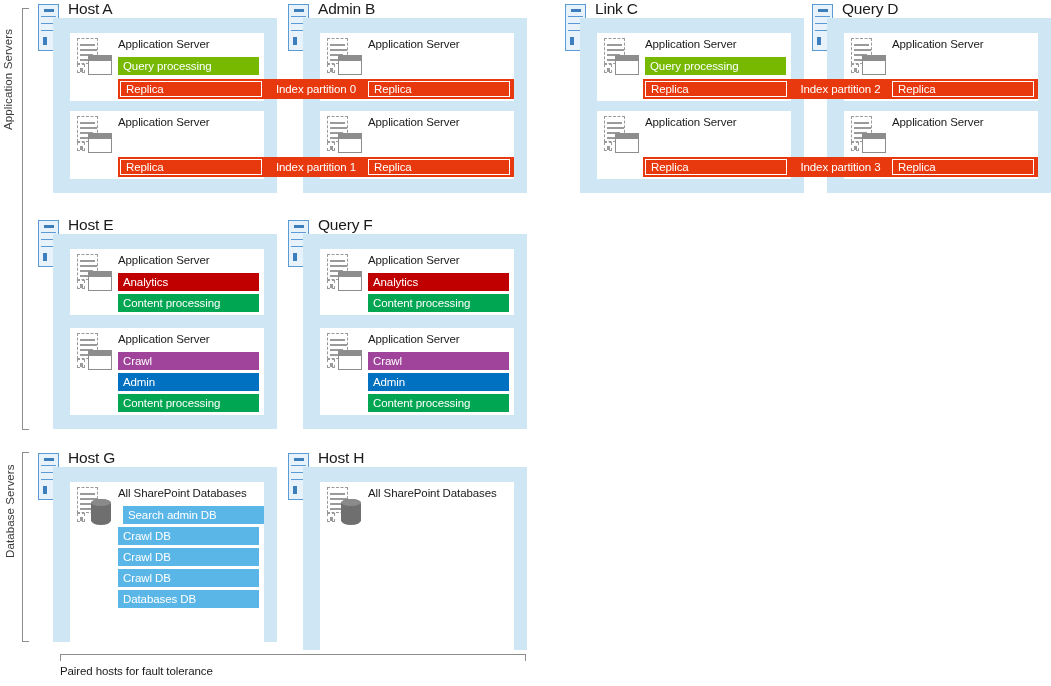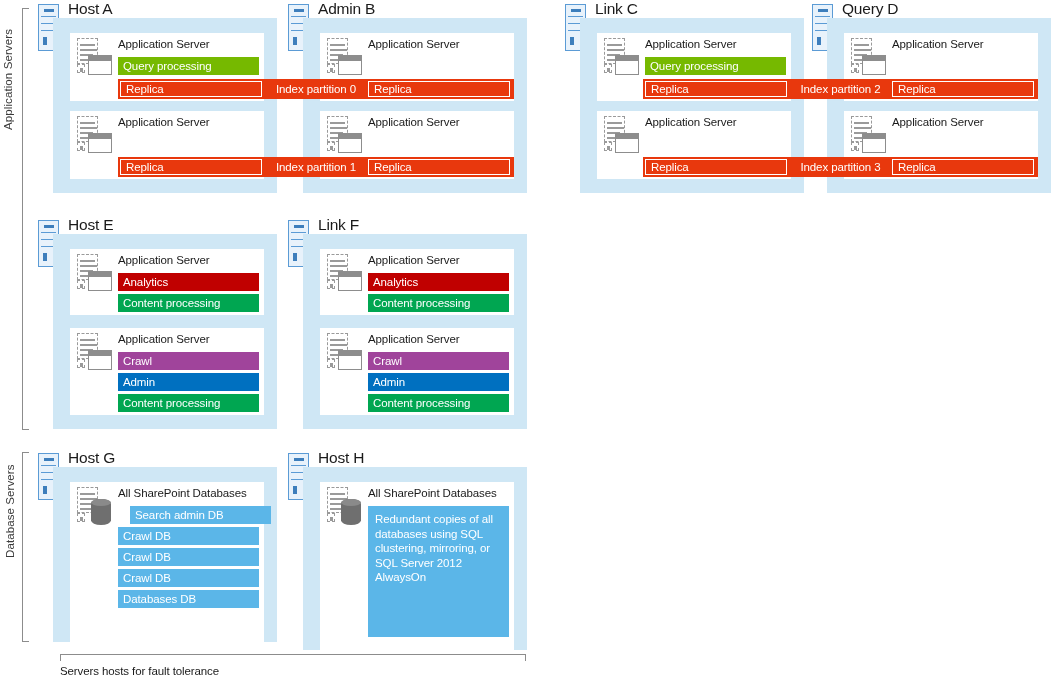--- a/index.html
+++ b/index.html
@@ -474,21 +474,21 @@
 </div>
 
 <div class="host" style="left:288px; top:218px;">
   <div class="tower">
     <div class="t-bar"></div>
     <div class="t-slot" style="top:11px;"></div>
     <div class="t-slot" style="top:18px;"></div>
     <div class="t-slot" style="top:25px;"></div>
     <div class="t-led"></div>
   </div>
-  <div class="host-title">Link F</div>
+  <div class="host-title">Query F</div>
 </div>
 <div class="host-panel" style="left:303px; top:234px; width:224px; height:195px;"></div>
 
 <div class="card" style="left:320px; top:249px; width:194px; height:66px;">
   <div class="srv-icon" style="left:5px; top:5px;">
     <div class="srv-rack">
         <i style="top:5px;width:15px;"></i>
         <i style="top:10px;width:17px;"></i>
         <i style="top:15px;width:13px;"></i>
         <i style="top:20px;width:16px;"></i>
@@ -535,21 +535,21 @@
     <div class="srv-rack">
         <i style="top:5px;width:15px;"></i>
         <i style="top:10px;width:17px;"></i>
         <i style="top:15px;width:13px;"></i>
         <i style="top:20px;width:16px;"></i>
       </div>
     <div class="srv-foot"></div>
     <div class="srv-cyl"></div>
   </div>
   <div class="card-title" style="left:48px; top:5px;">All SharePoint Databases</div>
-  <div class="bar" style="left:60px; top:24px; width:141px; height:18px; background:#5bb6e8;">Search admin DB</div>
+  <div class="bar" style="left:53px; top:24px; width:141px; height:18px; background:#5bb6e8;">Search admin DB</div>
   <div class="bar" style="left:48px; top:45px; width:141px; height:18px; background:#5bb6e8;">Crawl DB</div>
   <div class="bar" style="left:48px; top:66px; width:141px; height:18px; background:#5bb6e8;">Crawl DB</div>
   <div class="bar" style="left:48px; top:87px; width:141px; height:18px; background:#5bb6e8;">Crawl DB</div>
   <div class="bar" style="left:48px; top:108px; width:141px; height:18px; background:#5bb6e8;">Databases DB</div>
 </div>
 
 <div class="host" style="left:288px; top:451px;">
   <div class="tower">
     <div class="t-bar"></div>
     <div class="t-slot" style="top:11px;"></div>
@@ -566,17 +566,16 @@
     <div class="srv-rack">
         <i style="top:5px;width:15px;"></i>
         <i style="top:10px;width:17px;"></i>
         <i style="top:15px;width:13px;"></i>
         <i style="top:20px;width:16px;"></i>
       </div>
     <div class="srv-foot"></div>
     <div class="srv-cyl"></div>
   </div>
   <div class="card-title" style="left:48px; top:5px;">All SharePoint Databases</div>
-  <div class="db-note" style="left:48px; top:24px; width:141px; height:131px;">Redundant copies of all databases using SQL clustering, mirroring, or SQL Server 2012 AlwaysOn</div>
 </div>
 
 <div class="paired-bracket" style="left:60px; top:654px; width:466px;"></div>
-<div class="paired-label" style="left:60px; top:665px;">Servers hosts for fault tolerance</div>
+<div class="paired-label" style="left:60px; top:665px;">Paired hosts for fault tolerance</div>
 
 </body></html>

